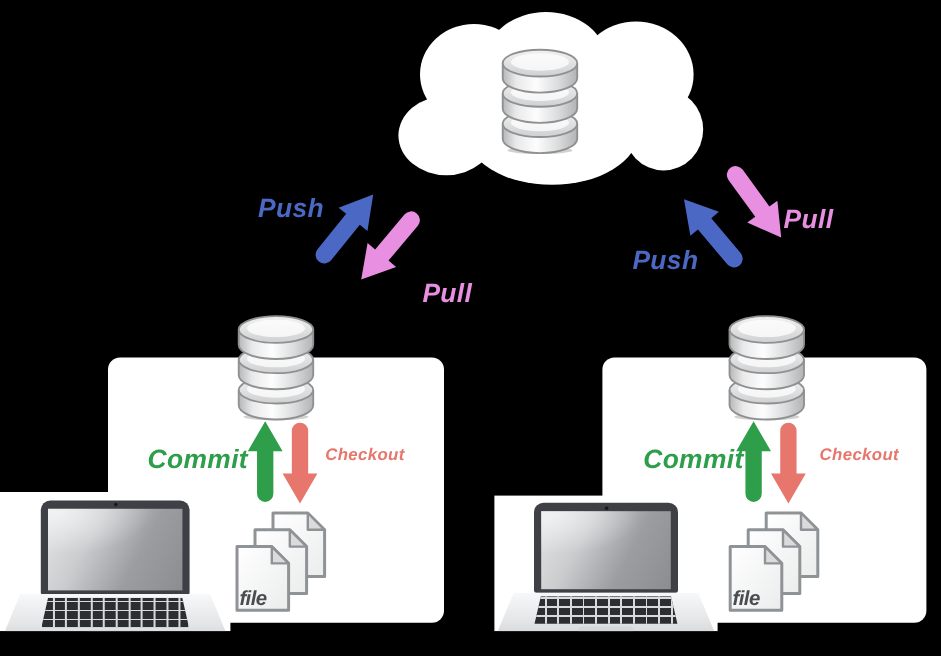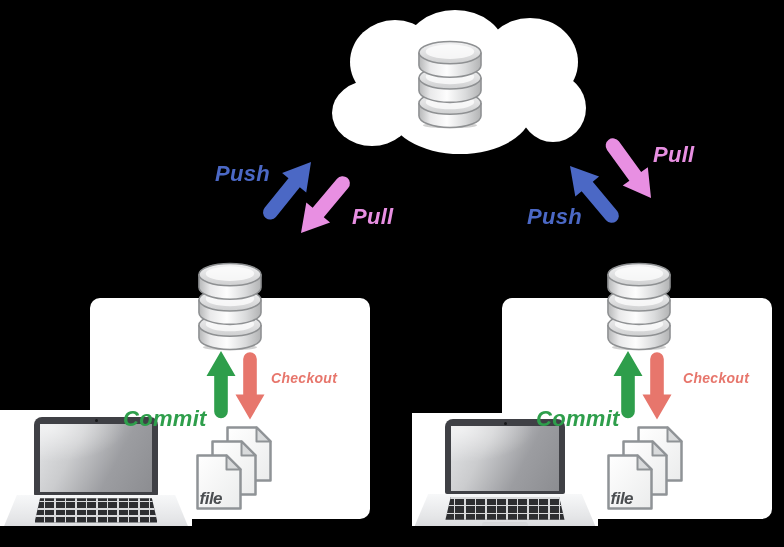--- a/index.html
+++ b/index.html
@@ -17,22 +17,22 @@
     font-style:italic;
   }
   .repo-box{position:absolute;background:var(--panel);border-radius:10px;z-index:1;}
   .box-left{left:90px;top:298px;width:280px;height:221px;}
   .box-right{left:502px;top:298px;width:270px;height:221px;}
 
   .overlay{position:absolute;left:0;top:0;z-index:5;}
 
   .label{position:absolute;z-index:6;white-space:nowrap;font-weight:bold;letter-spacing:.3px;}
   .lbl-push{color:var(--push-blue);font-size:22px;}
-  .lbl-pull{color:var(--pull-pink);font-size:22px;}
-  .lbl-commit{color:var(--commit-green);font-size:22px;margin-top:36px;}
+  .lbl-pull{color:var(--pull-pink);font-size:22px;margin-top:28px;}
+  .lbl-commit{color:var(--commit-green);font-size:22px;}
   .lbl-checkout{color:var(--checkout-red);font-size:14px;}
 
   .arrow-push{fill:var(--push-blue);}
   .arrow-pull{fill:var(--pull-pink);}
   .arrow-commit{fill:var(--commit-green);}
   .arrow-checkout{fill:var(--checkout-red);}
   .cloud-lobe{fill:#ffffff;}
 
   
   .laptop{position:absolute;background:#ffffff;z-index:4;}

